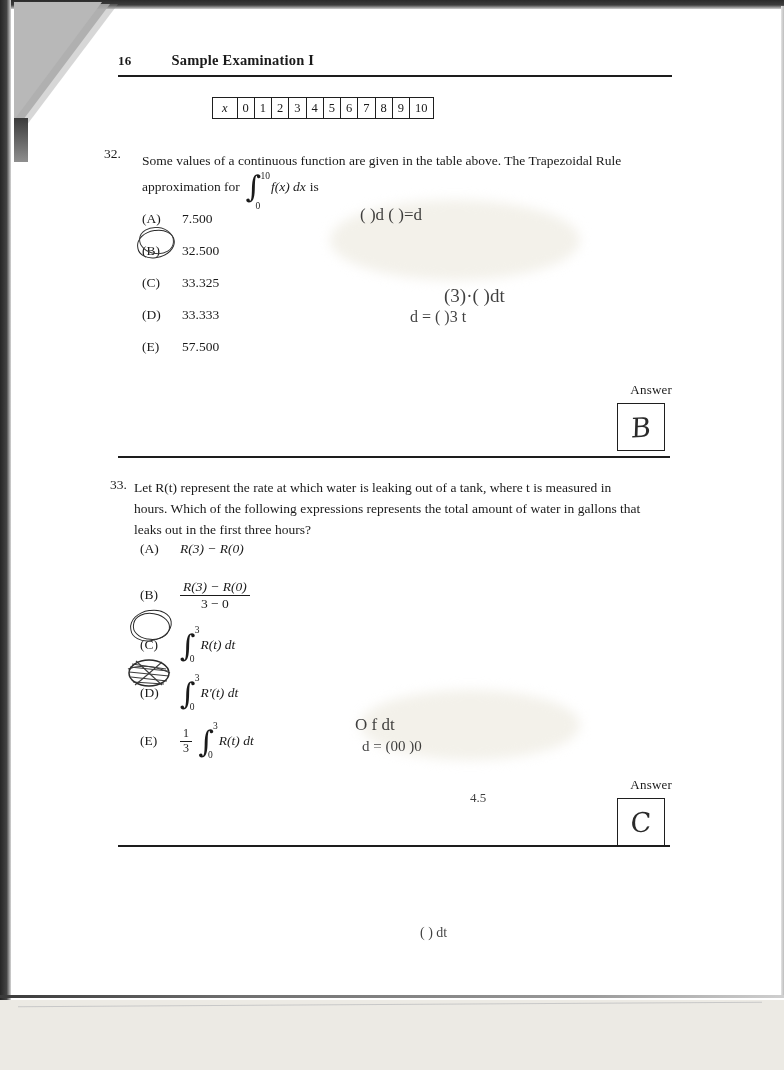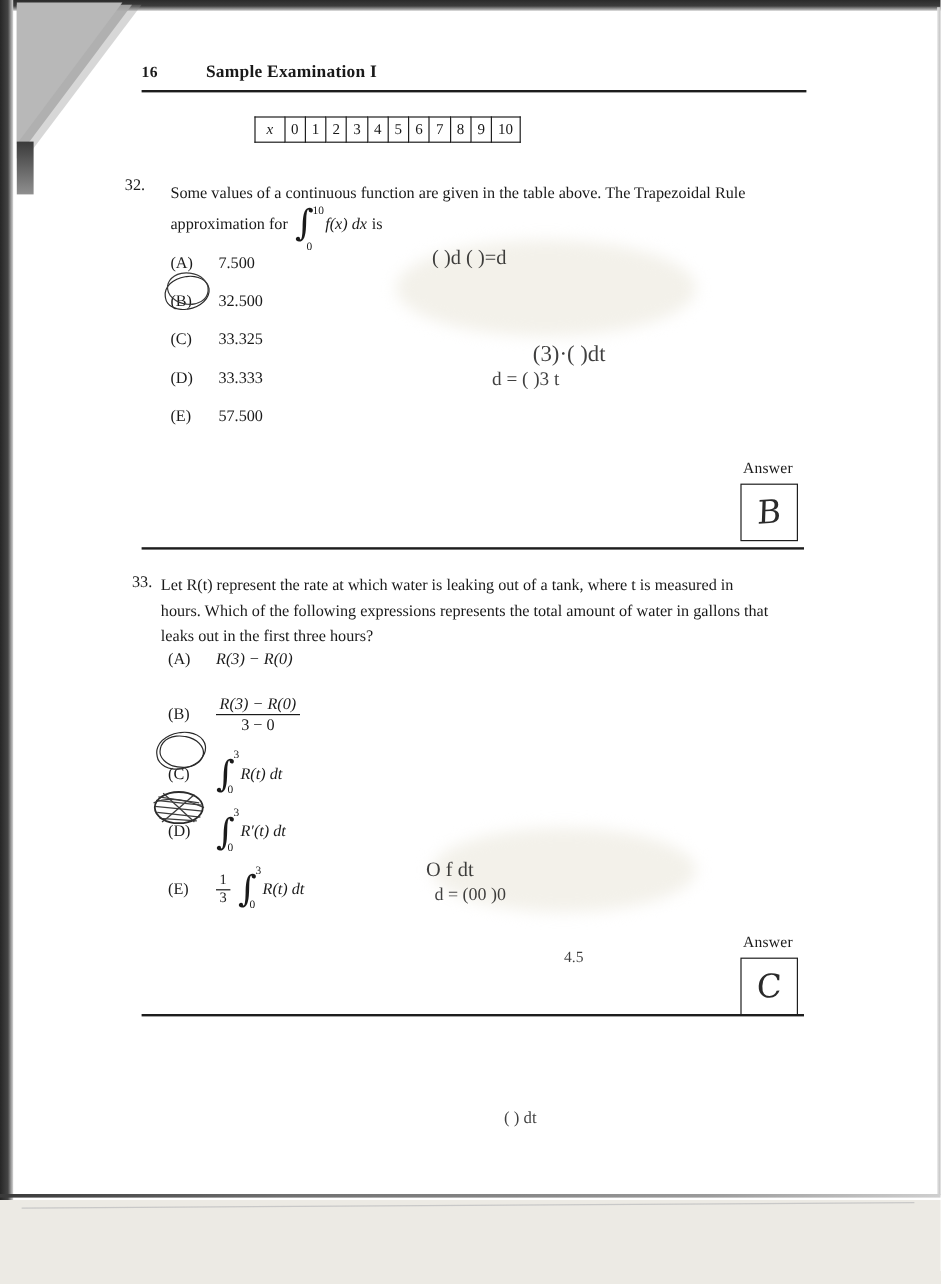--- a/index.html
+++ b/index.html
@@ -227,21 +227,21 @@
     left: 126px; top: 658px;
     width: 46px; height: 30px;
     pointer-events: none;
   }
 
   
   .answer-group { position: absolute; }
   .answer-label {
     font-size: 13px;
     letter-spacing: .2px;
-    text-align: center;
+    text-align: right;
     width: 64px;
   }
   .answer-box {
     margin-top: 5px;
     width: 46px;
     height: 46px;
     border: 1.6px solid #1f1f1f;
     margin-left: 9px;
     position: relative;
   }

